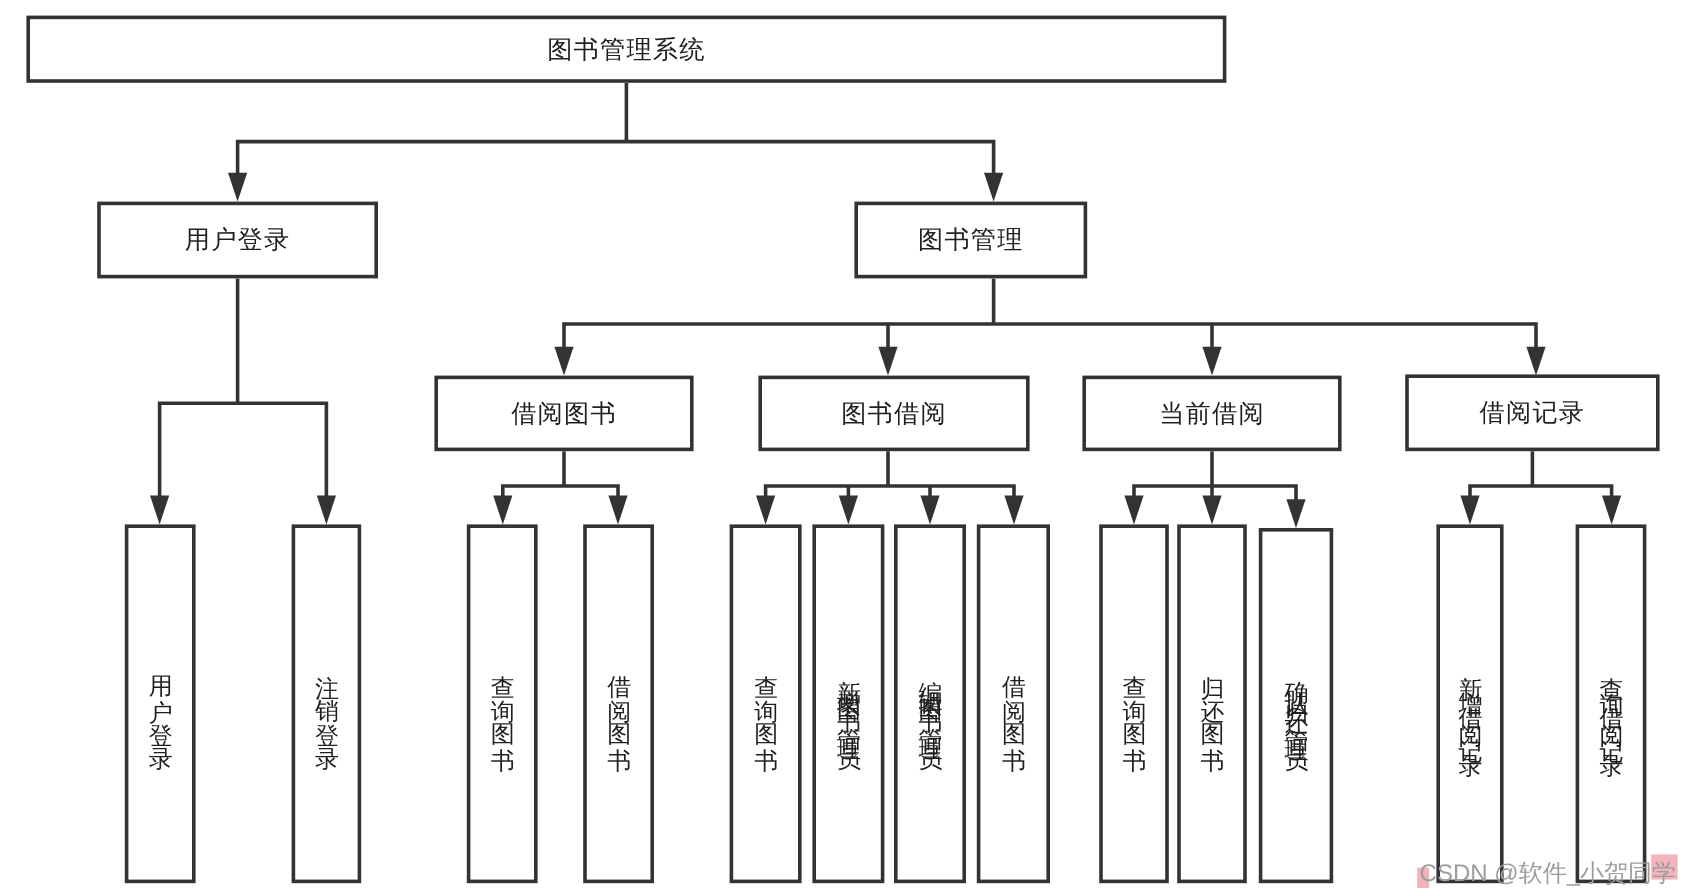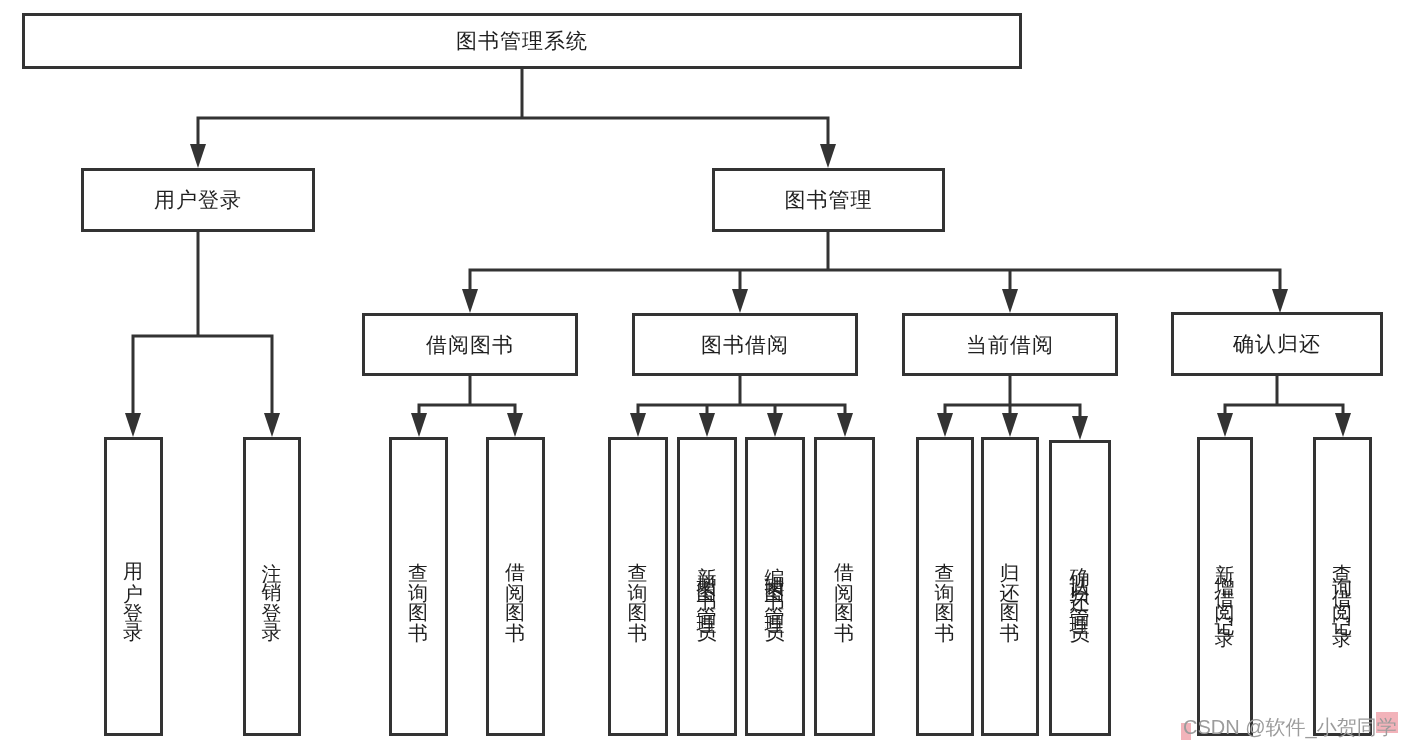--- a/index.html
+++ b/index.html
@@ -60,21 +60,21 @@
     position: absolute;
     background: #f2b3ba;
     z-index: 2;
   }
   .wm-accent-left  { left: 1181px; top: 723px; width: 10px; height: 17px; }
   .wm-accent-right { left: 1376px; top: 712px; width: 22px; height: 21px; }
 
   
   #box-root            { left: 22px;   top: 13px;  width: 1000px; height: 56px; }
   #box-user-login      { left: 81px;   top: 168px; width: 234px;  height: 64px; }
-  #box-book-management { left: 712px;  top: 168px; width: 233px;  height: 64px; }
+  #box-book-management { left: 712px;  top: 168px; width: 194px;  height: 64px; }
   #box-new-book-rec    { left: 362px;  top: 313px; width: 216px;  height: 63px; }
   #box-book-borrow     { left: 632px;  top: 313px; width: 226px;  height: 63px; }
   #box-current-borrow  { left: 902px;  top: 313px; width: 216px;  height: 63px; }
   #box-borrow-records  { left: 1171px; top: 312px; width: 212px;  height: 64px; }
 
   #leaf-user-login  { left: 104px;  top: 437px; width: 59px; height: 299px; }
   #leaf-logout      { left: 243px;  top: 437px; width: 58px; height: 299px; }
   #leaf-nbr-query   { left: 389px;  top: 437px; width: 59px; height: 299px; }
   #leaf-nbr-borrow  { left: 486px;  top: 437px; width: 59px; height: 299px; }
   #leaf-bb-query    { left: 608px;  top: 437px; width: 60px; height: 299px; }
@@ -145,21 +145,21 @@
   </svg>
 
   <div id="box-root" class="node hbox">图书管理系统</div>
 
   <div id="box-user-login" class="node hbox">用户登录</div>
   <div id="box-book-management" class="node hbox">图书管理</div>
 
   <div id="box-new-book-rec" class="node hbox">借阅图书</div>
   <div id="box-book-borrow" class="node hbox">图书借阅</div>
   <div id="box-current-borrow" class="node hbox">当前借阅</div>
-  <div id="box-borrow-records" class="node hbox">确认归还</div>
+  <div id="box-borrow-records" class="node hbox">借阅记录</div>
 
   <div id="leaf-user-login" class="node vbox ls4">用户登录</div>
   <div id="leaf-logout" class="node vbox ls4">注销登录</div>
 
   <div id="leaf-nbr-query" class="node vbox ls4">查询图书</div>
   <div id="leaf-nbr-borrow" class="node vbox ls4">借阅图书</div>
 
   <div id="leaf-bb-query" class="node vbox ls4">查询图书</div>
   <div id="leaf-bb-add" class="node vbox ls9">新增图书（管理员）</div>
   <div id="leaf-bb-edit" class="node vbox ls9">编辑图书（管理员）</div>

